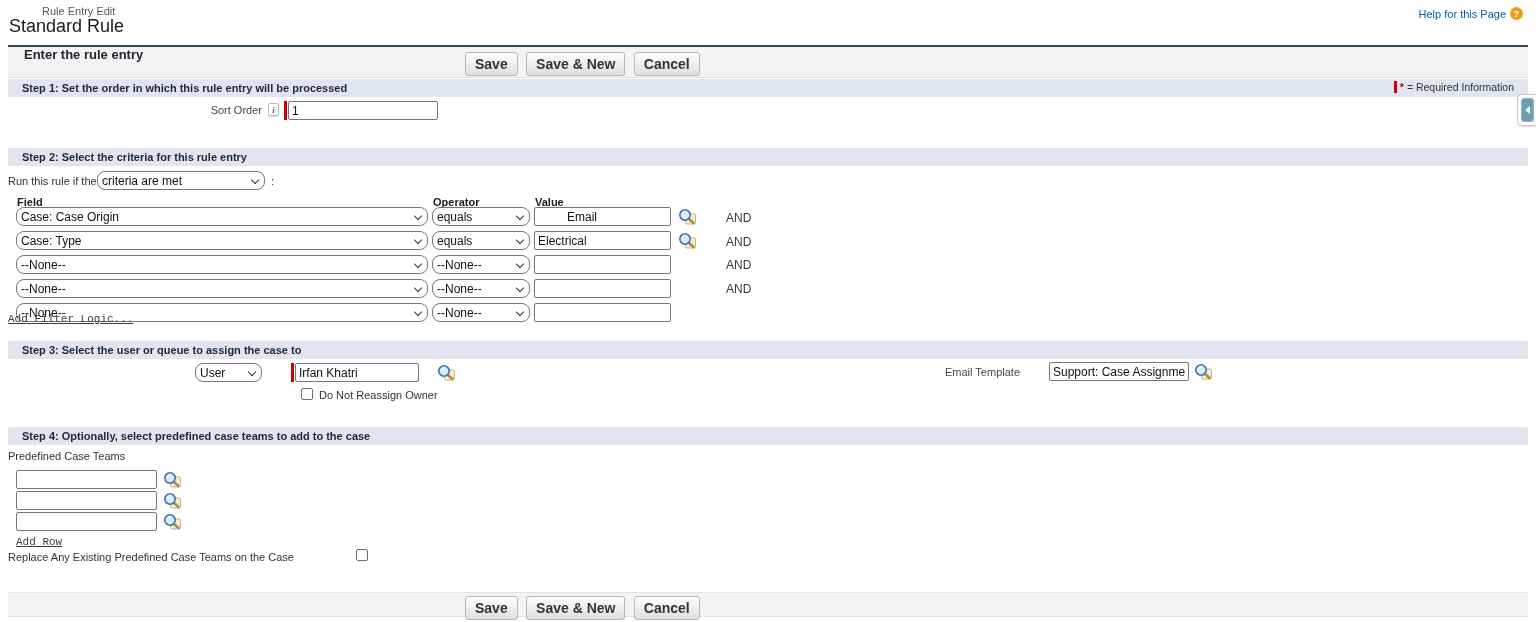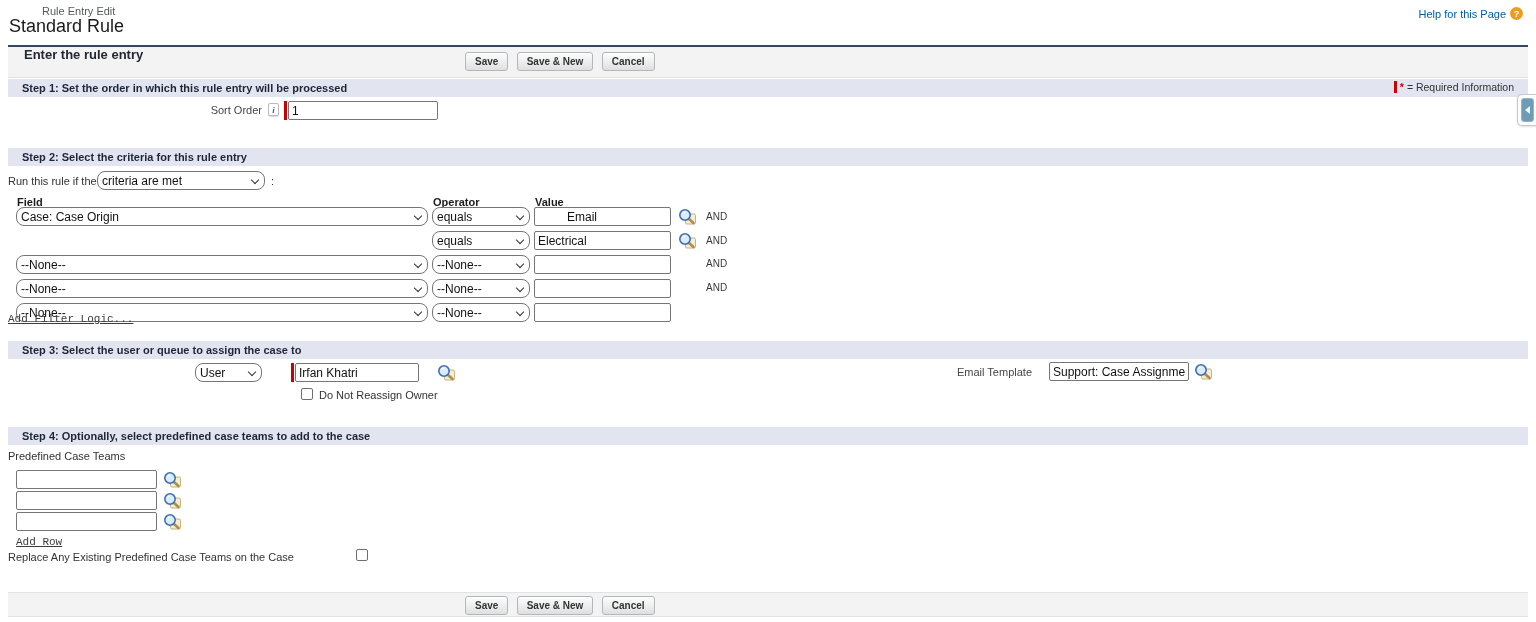--- a/index.html
+++ b/index.html
@@ -19,21 +19,21 @@
   .help-icon::after { content:"?"; }
   
   .toolbar {
     position:absolute; left:8px; right:8px; top:45px; height:33px;
     background:#f3f3f4; border-top:2px solid #33475f; border-bottom:1px solid #e0e0e0;
     display:flex; padding-left:16px;
   }
   .toolbar-title { font-weight:bold; font-size:13px; color:#222733; }
   .btn-group-top { position:absolute; left:457px; top:5px; }
   .btn {
-    font-family:"Liberation Sans", sans-serif; font-weight:bold; font-size:10px; color:#333;
+    font-family:"Liberation Sans", sans-serif; font-weight:bold; font-size:14px; color:#333;
     background:linear-gradient(#fefefe,#dddfe1); border:1px solid #b4b6b9; border-radius:3px;
     padding:3px 9px; margin-right:5px; cursor:pointer;
   }
   .step-header {
     position:absolute; left:8px; right:8px; height:18px; background:#e2e5f0;
     display:flex; align-items:center; padding:0 14px; font-weight:bold; font-size:11px; color:#1d2638;
   }
   .req-legend { position:absolute; right:14px; top:2px; display:flex; align-items:center; gap:3px;
                 font-weight:normal; font-size:10.5px; color:#333; }
   .req-bar-sm { width:3px; height:12px; background:#c00; display:inline-block; }
@@ -50,21 +50,21 @@
     position:absolute; height:19px; border:1px solid #767676; border-radius:2px; background:#fff;
     font-family:"Liberation Sans", sans-serif; font-size:12px; color:#111; padding:0 3px;
   }
   .reqbar { position:absolute; width:3px; height:19px; background:#c00; }
   .lookup { position:absolute; width:18px; height:17px; cursor:pointer; }
   .cbox { position:absolute; width:12px; height:12px; background:#fff; border:1px solid #6f6f6f;
           border-radius:2px; cursor:pointer; }
   .lbl { position:absolute; font-size:11px; color:#464646; }
   .txt { position:absolute; font-size:11px; color:#333; }
   .colhead { position:absolute; font-size:11px; font-weight:bold; color:#1c1c1c; }
-  .and-lbl { position:absolute; font-size:10px; color:#3a3a3a; }
+  .and-lbl { position:absolute; font-size:12px; color:#3a3a3a;margin-left:20px; }
   .link { position:absolute; font-size:11px; color:#3c3c3c; text-decoration:underline; cursor:pointer;font-family:Liberation Mono, monospace; }
   .info-icon { position:absolute; width:11px; height:13px; background:#fff; border:1px solid #bbb;
                border-radius:2px; box-shadow:0 1px 1px rgba(0,0,0,.15);
                display:inline-flex; align-items:center; justify-content:center;
                color:#2a66b0; font:italic bold 9px "Liberation Serif", serif; cursor:pointer; }
   .info-icon::after { content:"i"; }
   
   .collapse-tab { position:absolute; right:0; top:94px; width:19px; height:32px; background:#fcfcfc;
                   border:1px solid #c8c8c8; border-right:none; border-radius:5px 0 0 5px;
                   box-shadow:0 1px 2px rgba(0,0,0,.12); display:flex; align-items:center; justify-content:center; }
@@ -148,20 +148,24 @@
   <div class="sel" style="left:432px; top:207px; width:98px;">
     <span>equals</span>
       <span class="chev"></span>
   </div>
   <input class="inp" style="left: 534px; top: 207px; width: 137px; padding-left: 32px;" value="Email">
   <svg class="lookup" style="left:678px; top:208px;" viewBox="0 0 18 17">
       <use href="#lookup-glyph"></use>
     </svg>
   <div class="and-lbl" style="left:706px; top:211px;">AND</div>
 
+  <div class="sel" style="left:16px; top:231px; width:412px;">
+    <span>Case: Type</span>
+      <span class="chev"></span>
+  </div>
   <div class="sel" style="left:432px; top:231px; width:98px;">
     <span>equals</span>
       <span class="chev"></span>
   </div>
   <input class="inp" style="left: 534px; top: 231px; width: 137px;" value="Electrical">
   <svg class="lookup" style="left:678px; top:232px;" viewBox="0 0 18 17">
       <use href="#lookup-glyph"></use>
     </svg>
   <div class="and-lbl" style="left:706px; top:235px;">AND</div>
 
@@ -208,21 +212,21 @@
   </div>
   <span class="reqbar" style="left:291px; top:363px;"></span>
   <input class="inp" style="left: 295px; top: 363px; width: 124px;" value="Irfan Khatri">
   <svg class="lookup" style="left:437px; top:364px;" viewBox="0 0 18 17">
       <use href="#lookup-glyph"></use>
     </svg>
 
   <span class="cbox" style="left:301px; top:388px;"></span>
   <div class="txt" style="left:319px; top:389px;">Do Not Reassign Owner</div>
 
-  <div class="lbl" style="left:945px; top:366px; width:87px; text-align:right;">Email Template</div>
+  <div class="lbl" style="left:945px; top:366px; width:87px; text-align:left;">Email Template</div>
   <input class="inp" style="left: 1049px; top: 362px; width: 140px;" value="Support: Case Assignment">
   <svg class="lookup" style="left:1194px; top:363px;" viewBox="0 0 18 17">
       <use href="#lookup-glyph"></use>
     </svg>
 
   <div class="step-header" style="top:427px;">
     <span>Step 4: Optionally, select predefined case teams to add to the case</span>
   </div>
   <div class="txt" style="left:8px; top:450px;">Predefined Case Teams</div>
 

